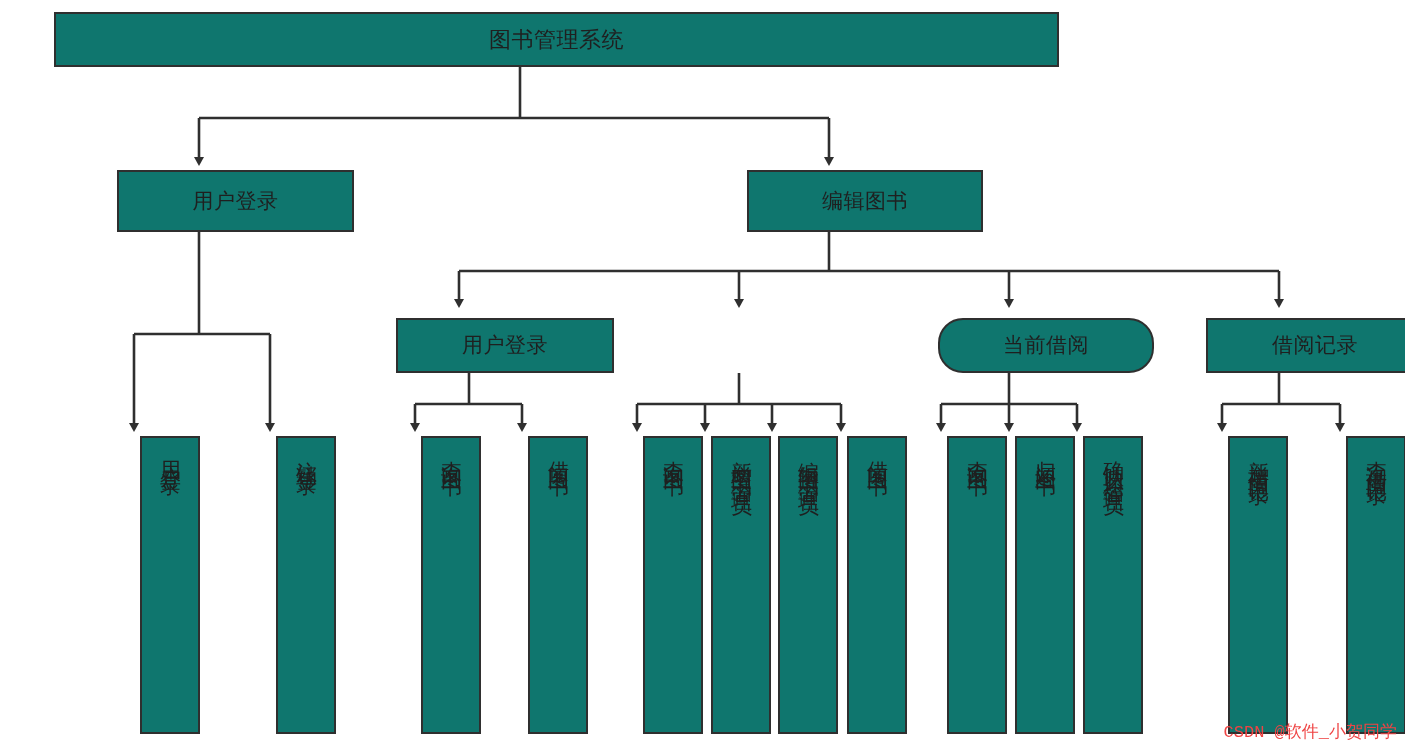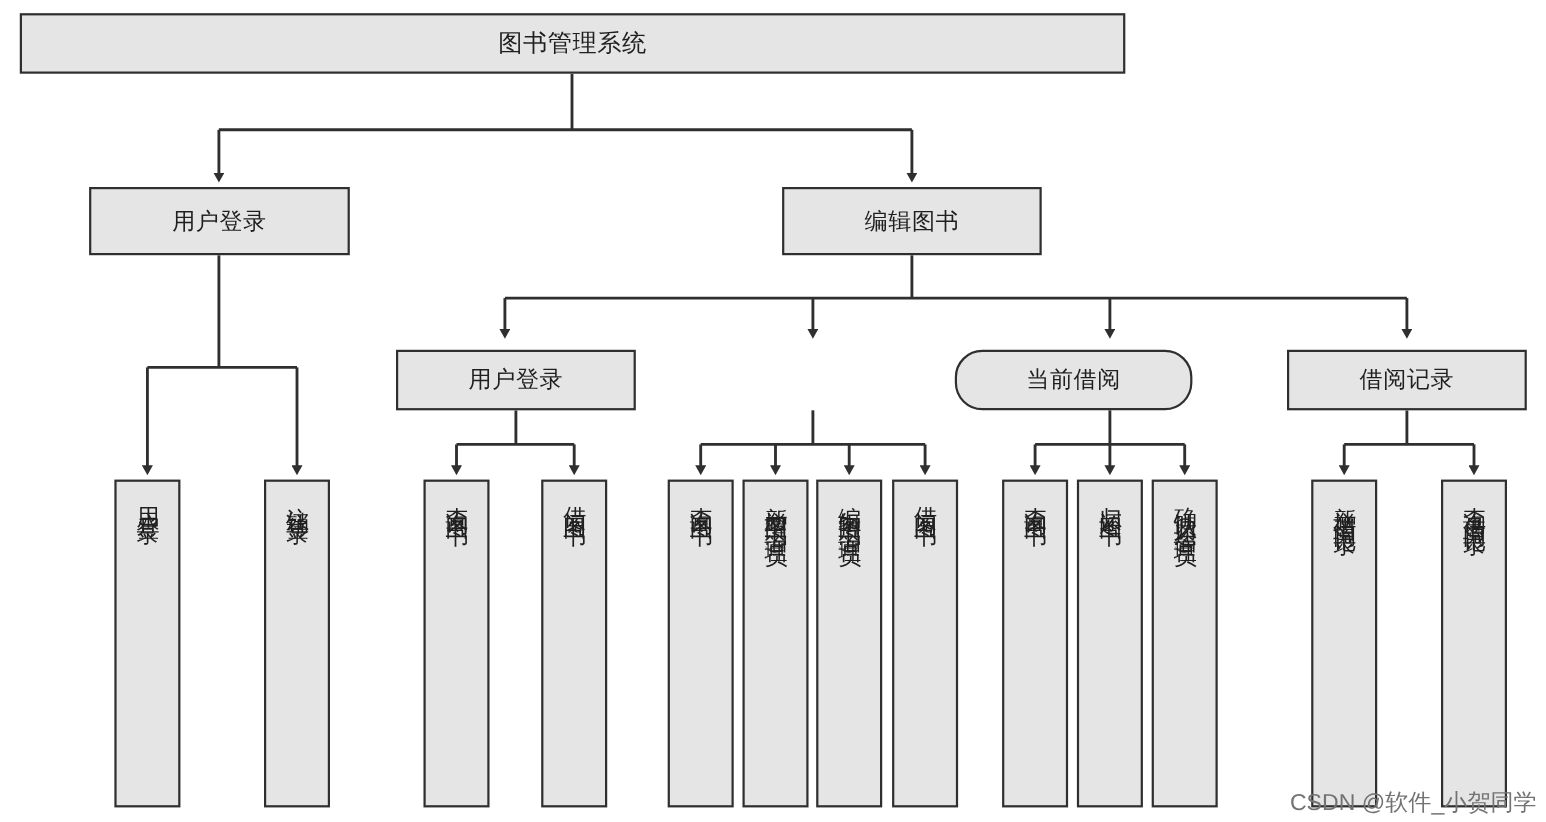--- a/index.html
+++ b/index.html
@@ -23,26 +23,27 @@
     position: absolute;
     left: 0;
     top: 0;
     width: 1405px;
     height: 747px;
   }
   .node {
     position: absolute;
     box-sizing: border-box;
     border: 2px solid #2f2f2f;
-    background: #e5e5e5;
+    background: #0f766e;
     display: flex;
     align-items: center;
     justify-content: center;
     text-align: center;
     color: #1f1f1f;
+    margin-left: 36px;
   }
   .node-label {
     display: block;
     line-height: 1.18;
     letter-spacing: 0.5px;
   }
   .node.root {
     font-size: 22px;
   }
   .node.level2 {
@@ -61,23 +62,23 @@
     text-orientation: upright;
     font-size: 21px;
     letter-spacing: 5px;
     line-height: 1;
     white-space: nowrap;
   }
   .watermark {
     position: absolute;
     right: 8px;
     bottom: 4px;
-    font-size: 21px;
-    color: #737373;
-    font-family: Liberation Sans, sans-serif;
+    font-size: 17px;
+    color: #ef4444;
+    font-family: Liberation Mono, monospace;
     white-space: nowrap;
     pointer-events: none;
   }
 </style>
 </head>
 <body>
 
 <div id="diagram-root">
 
   <svg id="diagram-svg" viewBox="0 0 1405 747" xmlns="http://www.w3.org/2000/svg">
@@ -137,21 +138,21 @@
   <div class="node level2" style="left:81px; top:170px; width:237px; height:62px;">
     <span class="node-label">用户登录</span>
   </div>
   <div class="node level2" style="left:711px; top:170px; width:236px; height:62px;">
     <span class="node-label">编辑图书</span>
   </div>
 
   <div class="node level3" style="left:360px; top:318px; width:218px; height:55px;">
     <span class="node-label">用户登录</span>
   </div>
-  <div class="node level3" style="left:868px; top:318px; width:216px; height:55px;border-radius:25px;">
+  <div class="node level3" style="left:902px; top:318px; width:216px; height:55px;border-radius:25px;">
     <span class="node-label">当前借阅</span>
   </div>
   <div class="node level3" style="left:1170px; top:318px; width:218px; height:55px;">
     <span class="node-label">借阅记录</span>
   </div>
 
   <div class="node leaf" style="left:104px; top:436px; width:60px; height:298px;">
     <span class="node-label">用户登录</span>
   </div>
   <div class="node leaf" style="left:240px; top:436px; width:60px; height:298px;">

